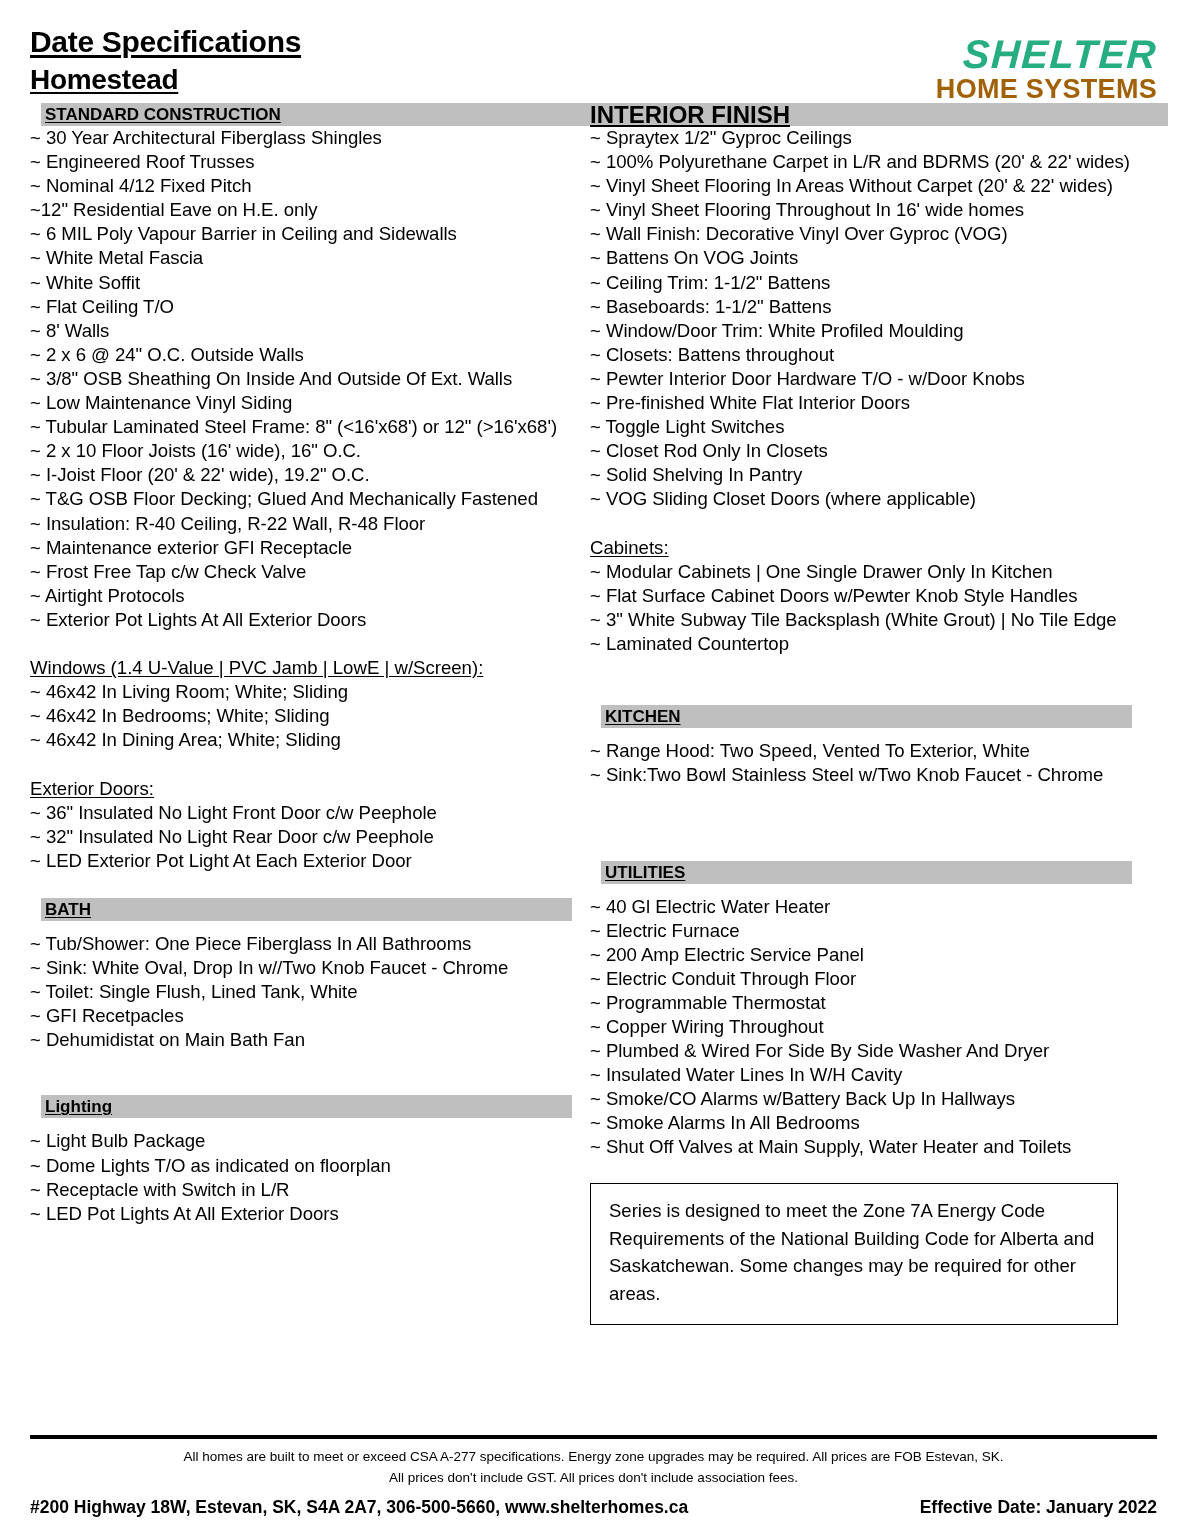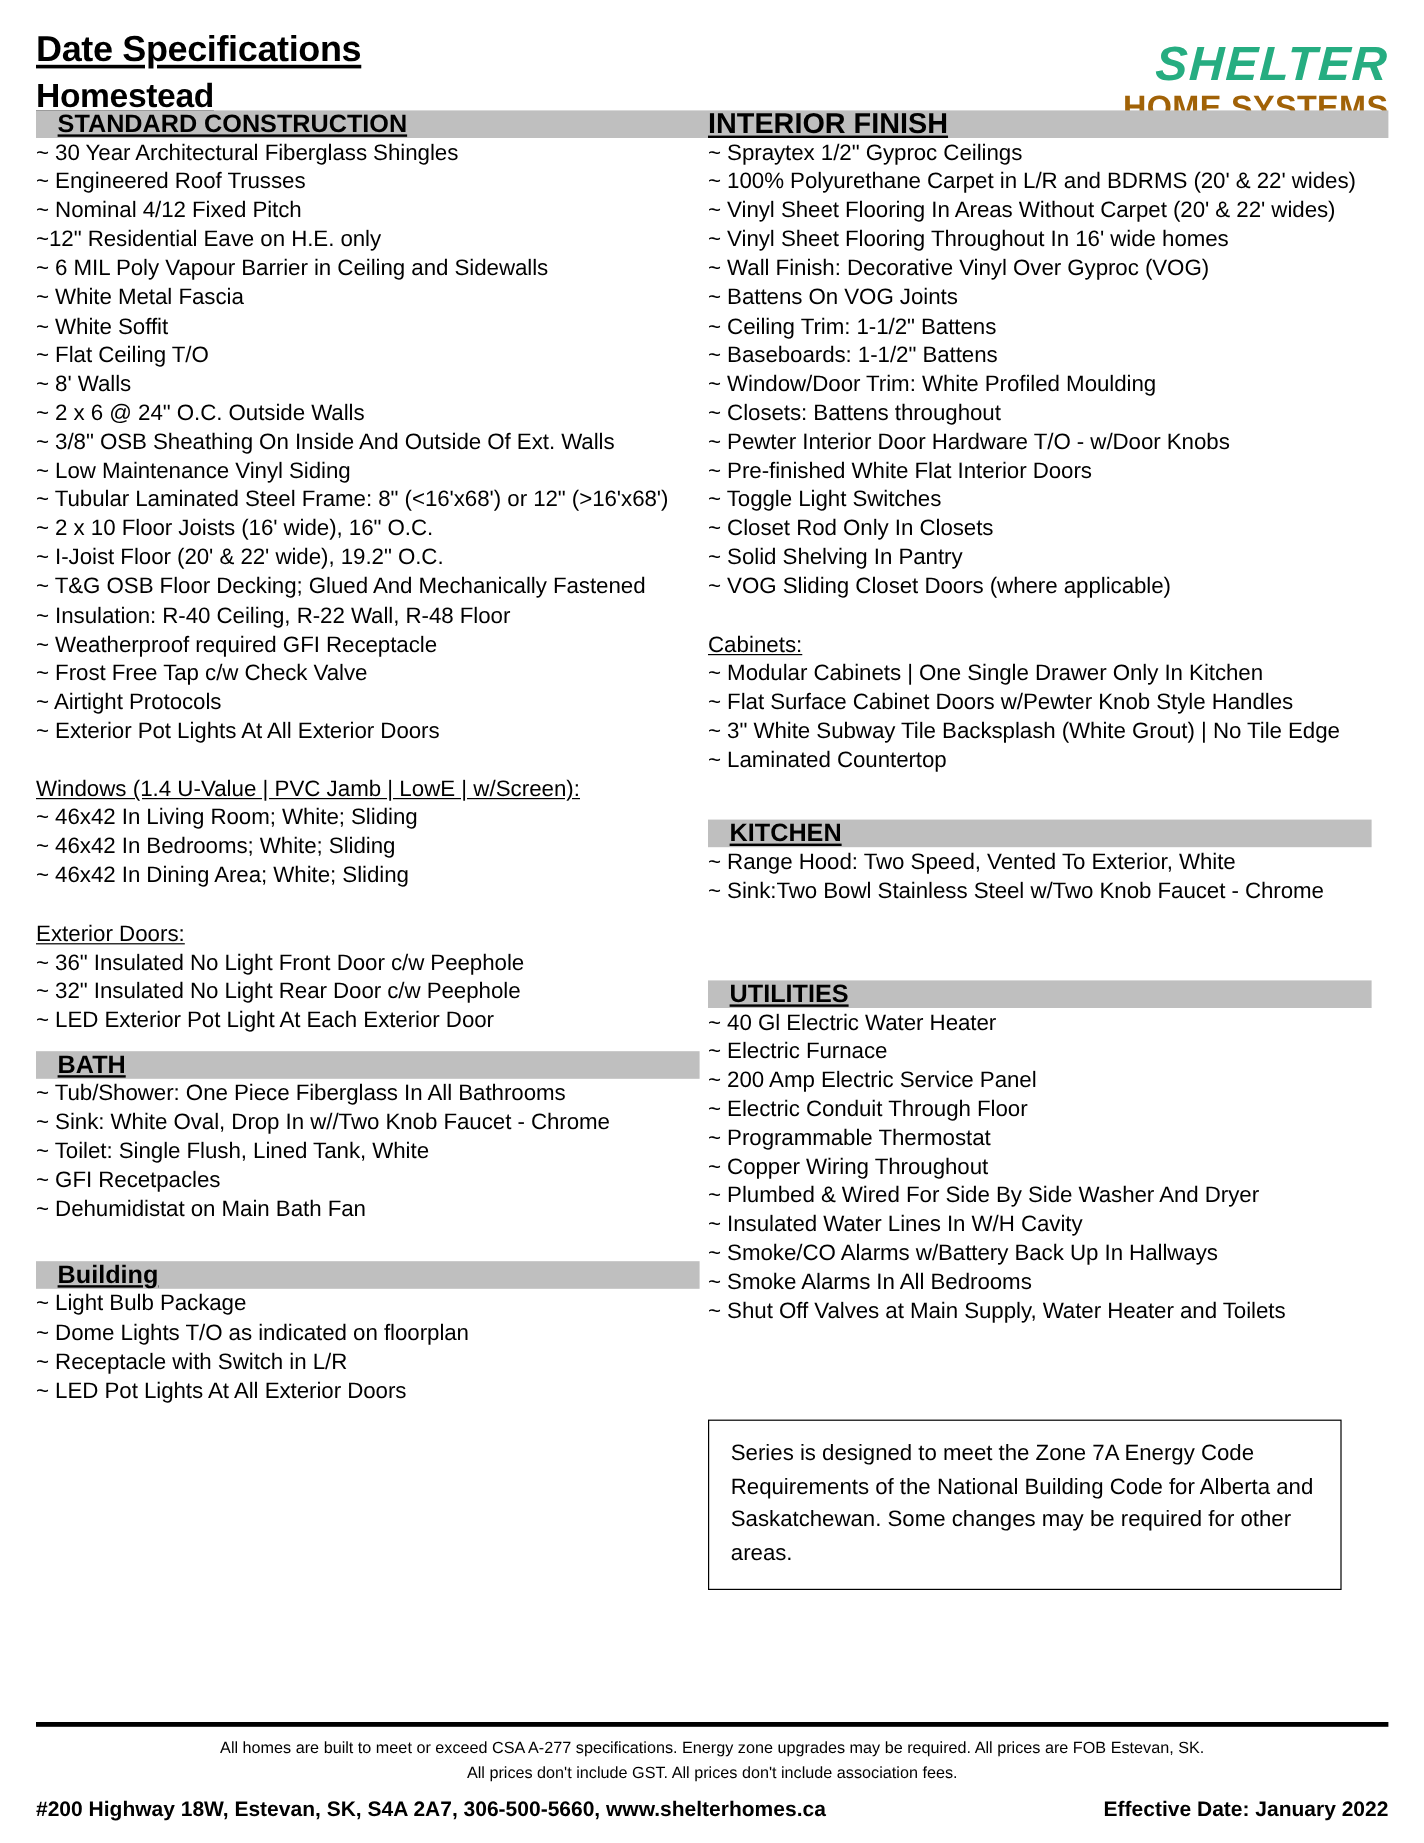--- a/index.html
+++ b/index.html
@@ -91,25 +91,25 @@
     width: 553px;
   }
   .col-left  { left: 0; }
   .col-right { left: 560px; }
 
   
   .sec-head {
     background: #bfbfbf;
     height: 23px;
     line-height: 23px;
-    font-size: 21px;
-    font-weight: bold;
-    padding-left: 18px;
+    font-size: 17px;
+    font-weight: bold;
+    padding-left: 4px;
     box-sizing: border-box;
-    margin: 0;
+    margin: 11px;
     white-space: nowrap;
   }
   .sec-head span {
     text-decoration: underline;
     text-underline-offset: 2px;
   }
   .sec-head.full {
     width: 1127px;
   }
 
@@ -216,21 +216,21 @@
         <div class="item">~ Flat Ceiling T/O</div>
         <div class="item">~ 8' Walls</div>
         <div class="item">~ 2 x 6 @ 24" O.C. Outside Walls</div>
         <div class="item">~ 3/8" OSB Sheathing On Inside And Outside Of Ext. Walls</div>
         <div class="item">~ Low Maintenance Vinyl Siding</div>
         <div class="item">~ Tubular Laminated Steel Frame: 8" (&lt;16'x68') or 12" (&gt;16'x68')</div>
         <div class="item">~ 2 x 10 Floor Joists (16' wide), 16" O.C.</div>
         <div class="item">~ I-Joist Floor (20' &amp; 22' wide), 19.2" O.C.</div>
         <div class="item">~ T&amp;G OSB Floor Decking; Glued And Mechanically Fastened</div>
         <div class="item">~ Insulation: R-40 Ceiling, R-22 Wall, R-48 Floor</div>
-        <div class="item">~ Weatherproof required GFI Receptacle</div>
+        <div class="item">~ Maintenance exterior GFI Receptacle</div>
         <div class="item">~ Frost Free Tap c/w Check Valve</div>
         <div class="item">~ Airtight Protocols</div>
         <div class="item">~ Exterior Pot Lights At All Exterior Doors</div>
       </div>
 
       <div class="item blank"></div>
 
       <div class="sub-head-wrap">
         <span class="sub-head">Windows (1.4 U-Value | PVC Jamb | LowE | w/Screen):</span>
       </div>
@@ -261,21 +261,21 @@
         <div class="item">~ Sink: White Oval, Drop In w//Two Knob Faucet - Chrome</div>
         <div class="item">~ Toilet: Single Flush, Lined Tank, White</div>
         <div class="item">~ GFI Recetpacles</div>
         <div class="item">~ Dehumidistat on Main Bath Fan</div>
       </div>
 
       <div class="item blank"></div>
       <div class="spacer-8"></div>
 
       <div class="sec-head" style="background: rgb(191, 191, 191);">
-        <span>Building</span>
+        <span>Lighting</span>
       </div>
       <div>
         <div class="item">~ Light Bulb Package</div>
         <div class="item">~ Dome Lights T/O as indicated on floorplan</div>
         <div class="item">~ Receptacle with Switch in L/R</div>
         <div class="item">~ LED Pot Lights At All Exterior Doors</div>
       </div>
 
     </div>
 

